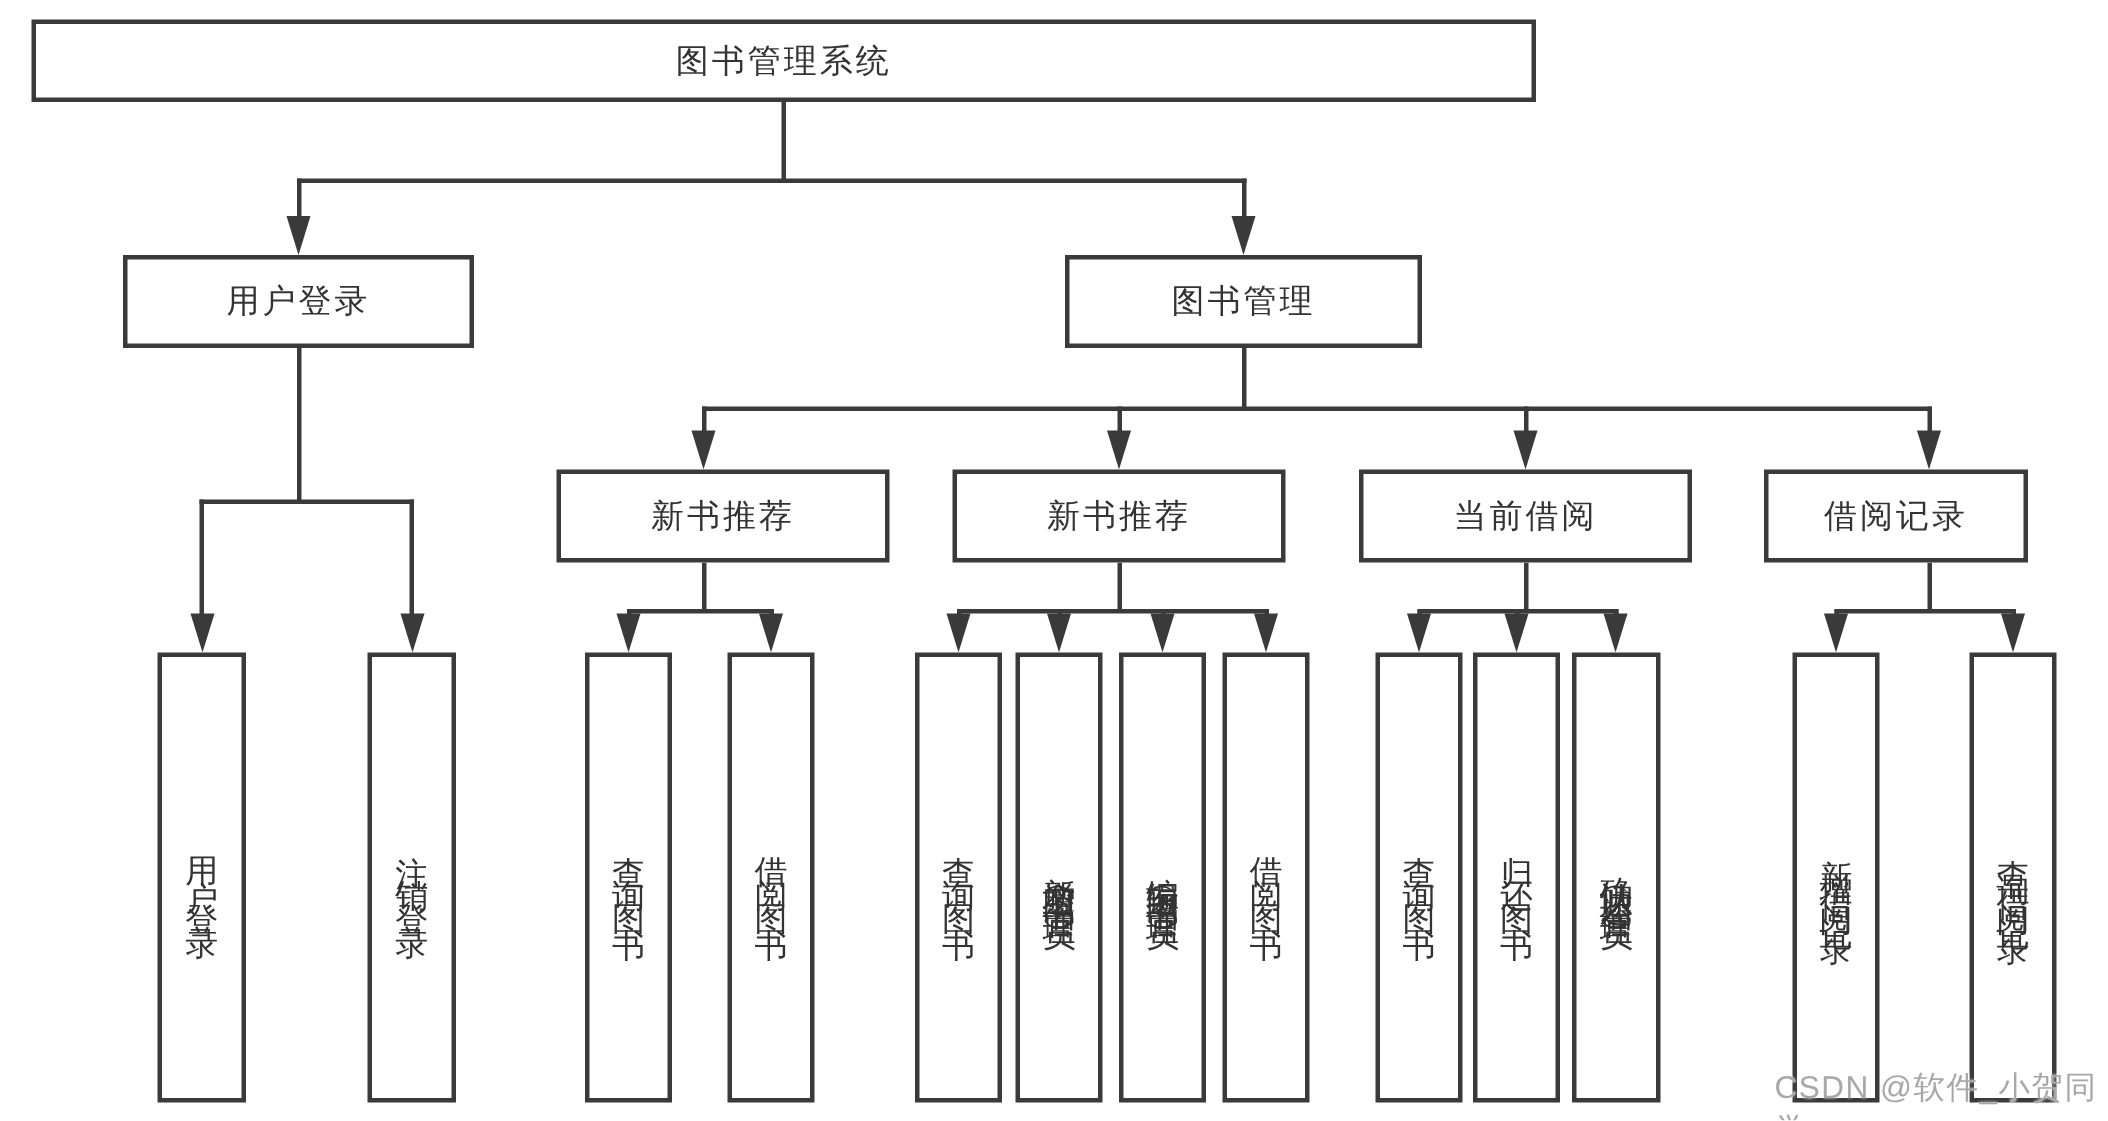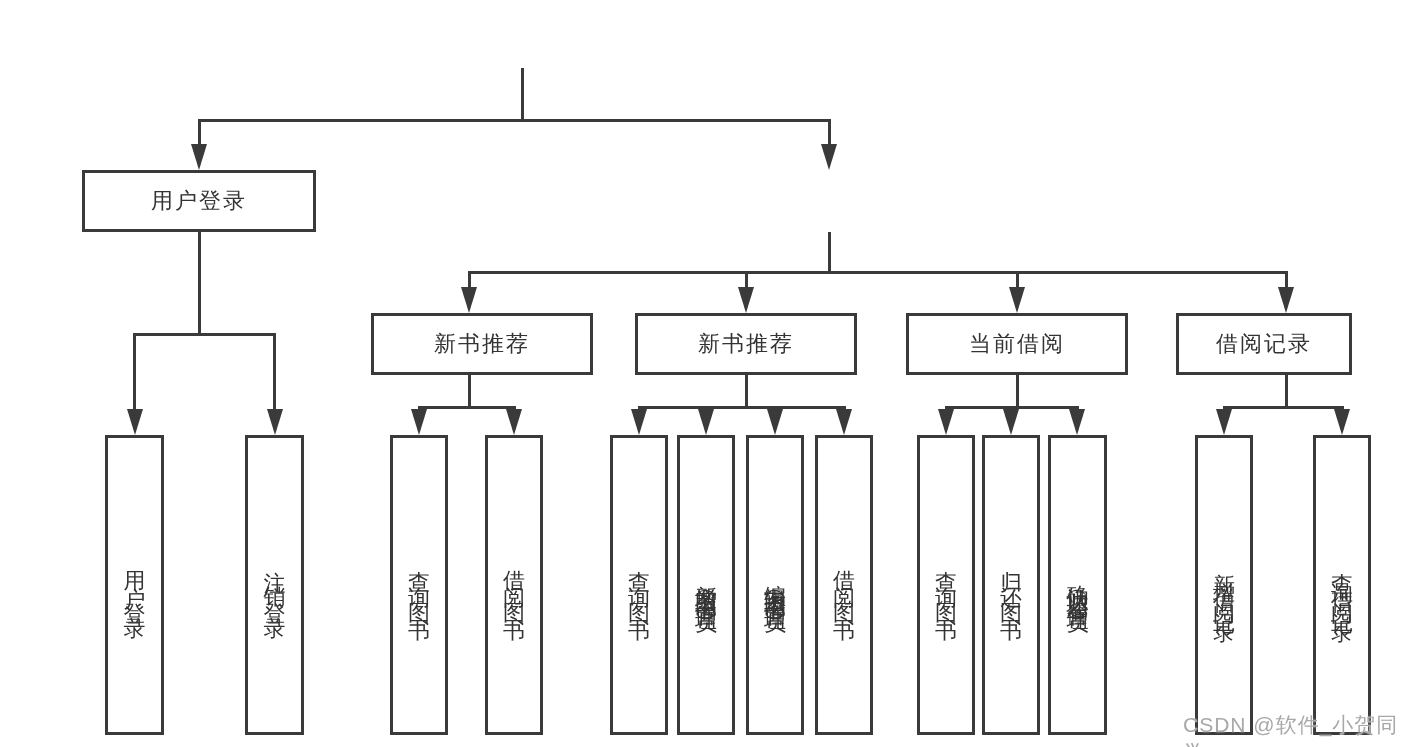--- a/index.html
+++ b/index.html
@@ -37,29 +37,31 @@
     position:absolute;left:1183px;top:711px;z-index:5;
     font-size:21px;color:#a8a8a8;letter-spacing:1px;
     text-shadow:0 0 2px #ffffff;
   }
 </style>
 </head>
 <body>
 
 <div class="canvas">
 
+  <div class="node" style="left:21px;top:13px;width:1003px;height:55px;">图书管理系统</div>
 
   <div class="ln" style="left:521px;top:68px;width:3px;height:52px;"></div>
   <div class="ln" style="left:198px;top:119px;width:633px;height:3px;"></div>
   <div class="ln" style="left:198px;top:119px;width:3px;height:27px;"></div>
   <div class="ar" style="left:191px;top:144px;"></div>
   <div class="ln" style="left:828px;top:119px;width:3px;height:27px;"></div>
   <div class="ar" style="left:821px;top:144px;"></div>
 
   <div class="node" style="left:82px;top:170px;width:234px;height:62px;">用户登录</div>
+  <div class="node" style="left:710px;top:170px;width:238px;height:62px;">图书管理</div>
 
   <div class="ln" style="left:198px;top:232px;width:3px;height:103px;"></div>
   <div class="ln" style="left:133px;top:333px;width:143px;height:3px;"></div>
   <div class="ln" style="left:133px;top:333px;width:3px;height:77px;"></div>
   <div class="ar" style="left:127px;top:409px;"></div>
   <div class="ln" style="left:273px;top:333px;width:3px;height:77px;"></div>
   <div class="ar" style="left:267px;top:409px;"></div>
 
   <div class="ln" style="left:828px;top:232px;width:3px;height:41px;"></div>
   <div class="ln" style="left:468px;top:271px;width:820px;height:3px;"></div>

